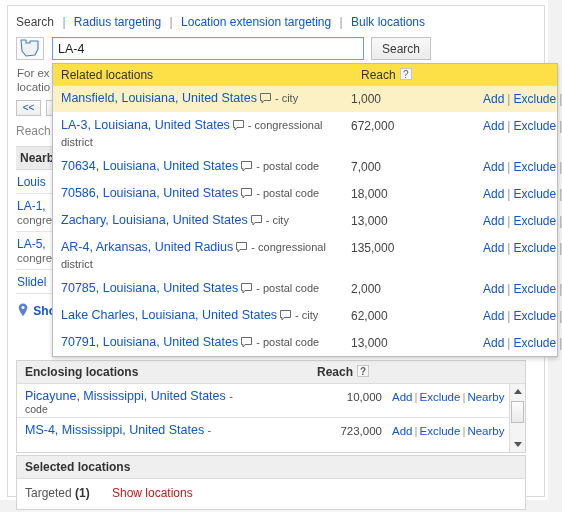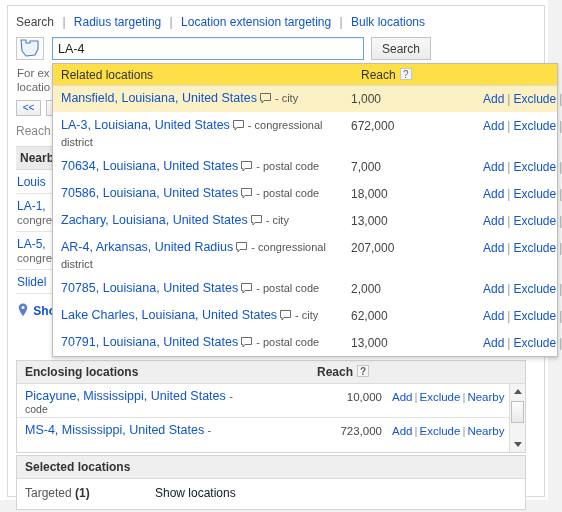--- a/index.html
+++ b/index.html
@@ -372,21 +372,21 @@
   }
   #selected .targeted {
     position: absolute; left: 8px; top: 7px;
     font-size: 12px; color: #555555;
   }
   #selected .targeted b { color: #333333; }
   #selected .showloc {
     position: absolute; left: 95px; top: 7px;
     font-size: 12px;
   }
-  #selected .showloc a { color: #0f172a; text-decoration: none; cursor: pointer; margin-left: 43px; }
+  #selected .showloc a { color: #b91c1c; text-decoration: none; cursor: pointer; }
 </style>
 </head>
 <body>
 
 <div id="page">
 
   <div class="page-shadow-right"></div>
   <div class="page-shadow-bottom"></div>
 
   <div id="panel">
@@ -518,21 +518,21 @@
           <a href="#">Add</a><span class="bar">|</span><a href="#">Exclude</a><span class="bar">|</span>
         </div>
       </div>
 
       <div class="dd-row" style="min-height:40px">
         <div class="dd-name">
           <a href="#">AR-4, Arkansas, United Radius</a><span class="bubble"><svg width="11" height="11" viewBox="0 0 11 11" xmlns="http://www.w3.org/2000/svg">
                 <path d="M0.5 0.5 H10.5 V7.5 H4 L2 10 V7.5 H0.5 Z" fill="none" stroke="#6a6a6a" stroke-width="1"></path>
               </svg></span><span class="dd-type">- congressional district</span>
         </div>
-        <div class="dd-reach">207,000</div>
+        <div class="dd-reach">135,000</div>
         <div class="dd-actions">
           <a href="#">Add</a><span class="bar">|</span><a href="#">Exclude</a><span class="bar">|</span>
         </div>
       </div>
 
       <div class="dd-row">
         <div class="dd-name">
           <a href="#">70785, Louisiana, United States</a><span class="bubble"><svg width="11" height="11" viewBox="0 0 11 11" xmlns="http://www.w3.org/2000/svg">
                 <path d="M0.5 0.5 H10.5 V7.5 H4 L2 10 V7.5 H0.5 Z" fill="none" stroke="#6a6a6a" stroke-width="1"></path>
               </svg></span><span class="dd-type">- postal code</span>

